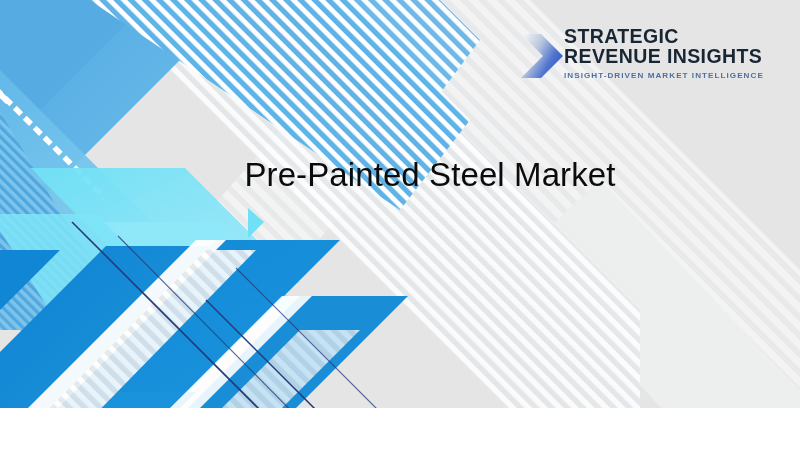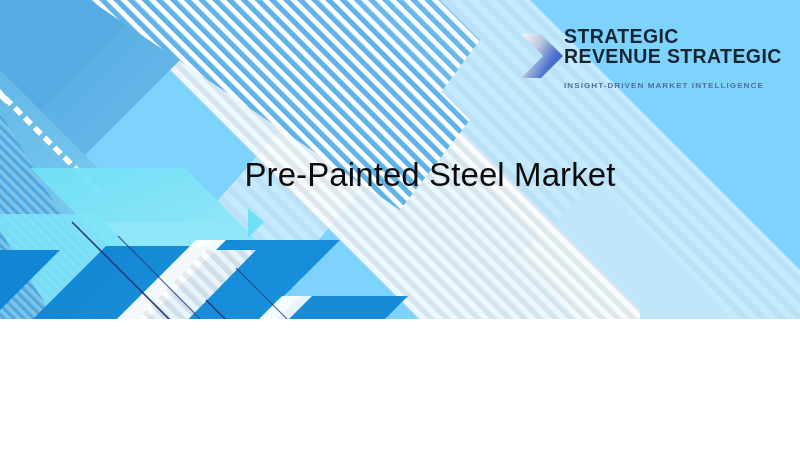--- a/index.html
+++ b/index.html
@@ -6,23 +6,23 @@
     margin: 0;
     padding: 0;
     background: #ffffff;
   }
   body {
     font-family: "Liberation Sans", sans-serif;
   }
   #slide {
     position: relative;
     width: 800px;
-    height: 319px;
+    height: 408px;
     overflow: hidden;
-    background: #7dd3fc;
+    background: #e5e5e5;
   }
 
   
   #artwork {
     position: absolute;
     left: 0; top: 0;
     width: 800px; height: 450px;
     overflow: hidden;
     pointer-events: none;
   }
@@ -82,21 +82,21 @@
     letter-spacing: 0.4px;
     color: #182533;
     line-height: 20px;
     white-space: nowrap;
   }
   #logo-tagline {
     font-size: 8.1px;
     font-weight: 600;
     letter-spacing: 1.05px;
     color: #4f6f9e;
-    margin-top: 15px;
+    margin-top: 5px;
     white-space: nowrap;
   }
 </style>
 </head>
 <body>
 
 <div id="slide">
 
   <div id="artwork">
     <svg width="800" height="450" viewBox="0 0 800 450">
@@ -219,21 +219,21 @@
             <stop offset="35%" stop-color="#b9c6dd"></stop>
             <stop offset="70%" stop-color="#4f74cf"></stop>
             <stop offset="100%" stop-color="#2a56c8"></stop>
           </linearGradient>
         </defs>
         <path d="M2,3 L22,3 L44,25 L22,47 L2,47 L24,25 Z" fill="url(#chevGrad)"></path>
       </svg>
     </div>
     <div id="logo-text">
       <div class="logo-line">STRATEGIC</div>
-      <div class="logo-line">REVENUE STRATEGIC</div>
+      <div class="logo-line">REVENUE INSIGHTS</div>
       <div id="logo-tagline">INSIGHT-DRIVEN MARKET INTELLIGENCE</div>
     </div>
   </div>
 
   <div id="title">Pre-Painted Steel Market</div>
 
 
 </div>
 
 </body></html>

